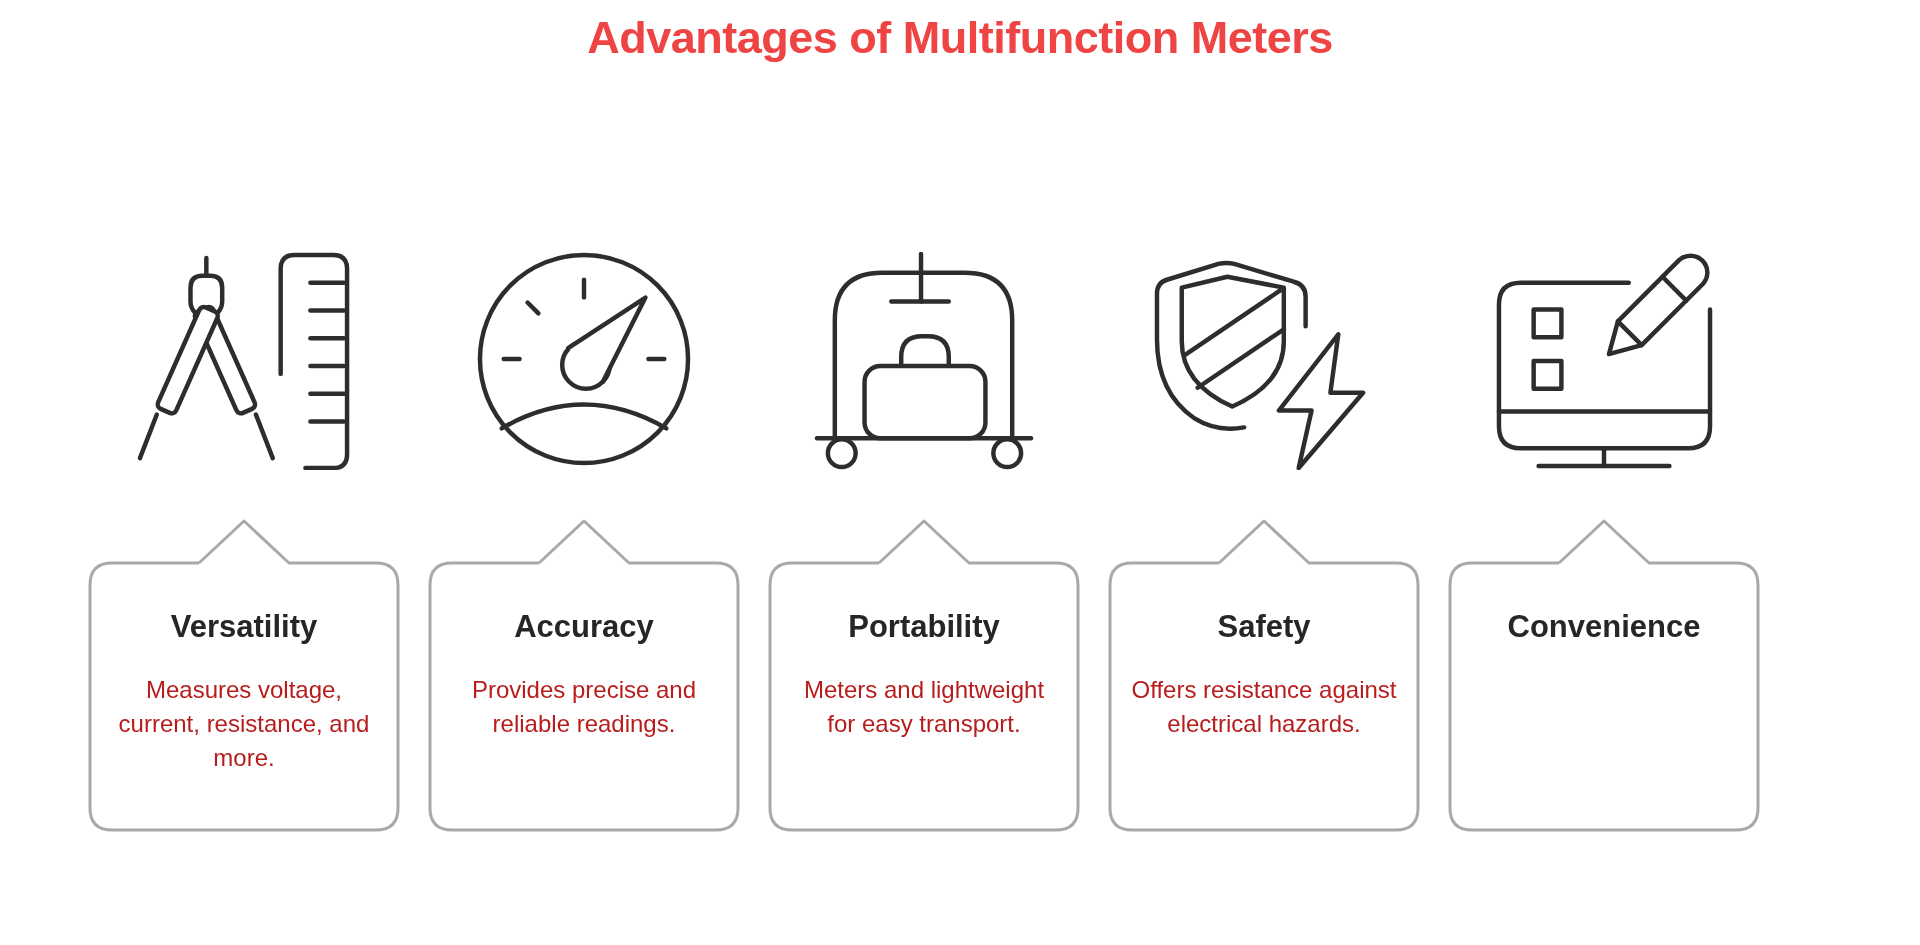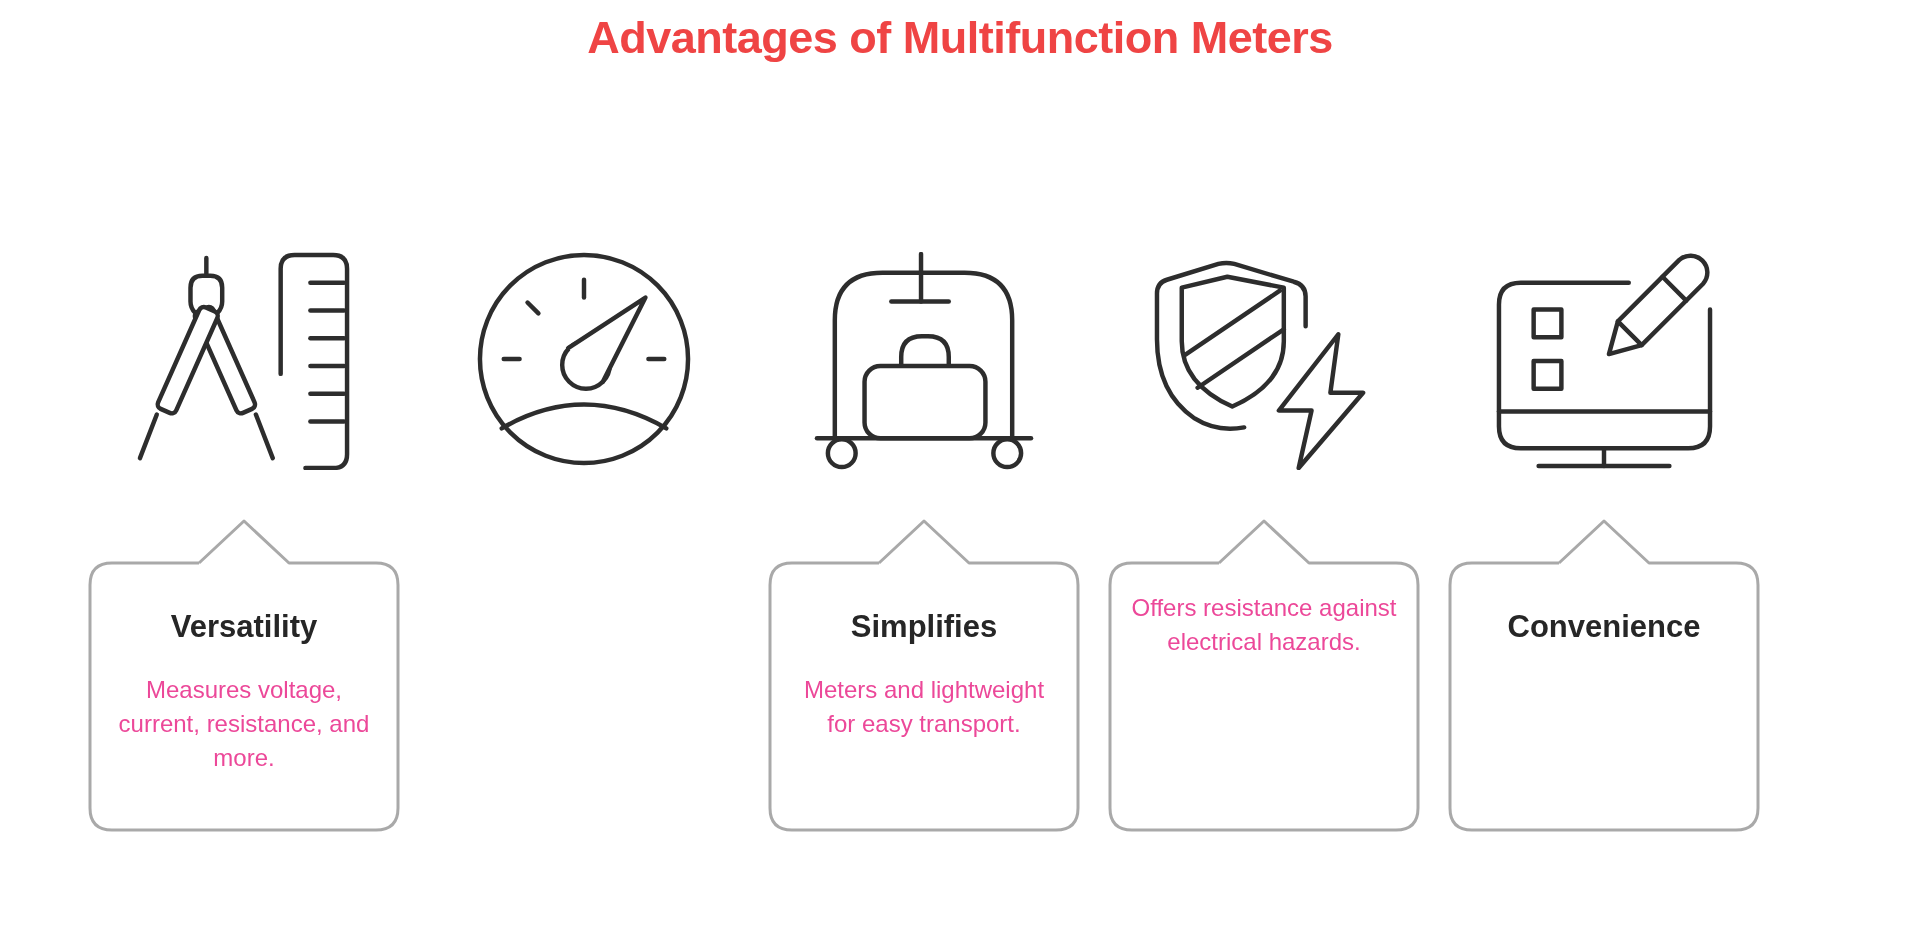--- a/index.html
+++ b/index.html
@@ -52,21 +52,21 @@
     margin-top: 46px;
     font-size: 31px;
     font-weight: 700;
     color: #262626;
   }
   .card-desc {
     margin: 28px auto 0;
     max-width: 268px;
     font-size: 24px;
     line-height: 34px;
-    color: #ec4899;
+    color: #b91c1c;
   }
 
   .ink { stroke: #2d2d2d; stroke-width: 4.5; fill: none; stroke-linecap: round; stroke-linejoin: round; }
   .ink-fill { stroke: #2d2d2d; stroke-width: 4.5; fill: #ffffff; stroke-linecap: round; stroke-linejoin: round; }
 </style>
 </head>
 <body>
 
 <div class="stage">
 
@@ -109,61 +109,71 @@
           <circle class="ink" cx="110" cy="108" r="105"></circle>
           <path class="ink" d="M 27,178 Q 110,130 193,178"></path>
           <line class="ink" x1="110" y1="28" x2="110" y2="46"></line>
           <line class="ink" x1="53" y1="51" x2="64" y2="62"></line>
           <line class="ink" x1="29" y1="108" x2="45" y2="108"></line>
           <line class="ink" x1="175" y1="108" x2="191" y2="108"></line>
           <circle class="ink" cx="112" cy="114" r="24"></circle>
           <path class="ink-fill" d="M 94,97 L 172,46 L 129,131"></path>
         </svg>
       </div>
+      <div class="card">
+        <svg class="bubble" viewBox="0 0 312 315">
+          <path d="M 111,46 L 156,4 L 201,46 H 288 Q 310,46 310,68 V 291 Q 310,313 288,313 H 24 Q 2,313 2,291 V 68 Q 2,46 24,46 H 111" fill="#ffffff" stroke="#a9a9a9" stroke-width="3" stroke-linejoin="round"></path>
+        </svg>
+        <div class="card-content">
+          <div class="card-title">Accuracy</div>
+          <p class="card-desc">Provides precise and reliable readings.</p>
+        </div>
+      </div>
     </div>
 
     <div class="column">
       <div class="icon-wrap">
         <svg viewBox="0 0 220 220">
           <path class="ink" d="M 20,188 V 69 Q 20,21 68,21 H 151 Q 199,21 199,69 V 188"></path>
           <line class="ink" x1="107" y1="2" x2="107" y2="50"></line>
           <line class="ink" x1="77" y1="50" x2="135" y2="50"></line>
           <path class="ink" d="M 87,113 V 106 Q 87,85 108,85 H 114 Q 135,85 135,106 V 113"></path>
           <rect class="ink-fill" x="50" y="115" width="122" height="73" rx="16"></rect>
           <line class="ink" x1="2" y1="188" x2="218" y2="188"></line>
           <circle class="ink" cx="27" cy="203" r="14"></circle>
           <circle class="ink" cx="194" cy="203" r="14"></circle>
         </svg>
       </div>
       <div class="card">
         <svg class="bubble" viewBox="0 0 312 315">
           <path d="M 111,46 L 156,4 L 201,46 H 288 Q 310,46 310,68 V 291 Q 310,313 288,313 H 24 Q 2,313 2,291 V 68 Q 2,46 24,46 H 111" fill="#ffffff" stroke="#a9a9a9" stroke-width="3" stroke-linejoin="round"></path>
         </svg>
         <div class="card-content">
-          <div class="card-title">Simplifies</div>
+          <div class="card-title">Portability</div>
           <p class="card-desc">Meters and lightweight for easy transport.</p>
         </div>
       </div>
     </div>
 
     <div class="column">
       <div class="icon-wrap">
         <svg viewBox="0 0 220 220">
           <path class="ink" d="M 152,75 L 152,45 Q 152,33 140,30 L 80,12 Q 72,10 64,12 L 12,28 Q 2,31 2,42 V 88 Q 2,142 40,168 Q 62,182 90,177"></path>
           <path class="ink" d="M 27,90 V 36 L 73,25 L 130,36 V 90 Q 130,133 78,156 Q 27,133 27,90 Z"></path>
           <line class="ink" x1="30" y1="104" x2="126" y2="39"></line>
           <line class="ink" x1="43" y1="137" x2="130" y2="78"></line>
           <path class="ink" d="M 185,83 L 125,160 H 158 L 145,218 L 210,142 H 177 Z"></path>
         </svg>
       </div>
       <div class="card">
         <svg class="bubble" viewBox="0 0 312 315">
           <path d="M 111,46 L 156,4 L 201,46 H 288 Q 310,46 310,68 V 291 Q 310,313 288,313 H 24 Q 2,313 2,291 V 68 Q 2,46 24,46 H 111" fill="#ffffff" stroke="#a9a9a9" stroke-width="3" stroke-linejoin="round"></path>
         </svg>
         <div class="card-content">
+          <div class="card-title">Safety</div>
           <p class="card-desc">Offers resistance against electrical hazards.</p>
         </div>
       </div>
     </div>
 
     <div class="column">
       <div class="icon-wrap">
         <svg viewBox="0 0 220 220">
           <path class="ink" d="M 135,31 H 26 Q 4,31 4,53 V 176 Q 4,198 26,198 H 195 Q 217,198 217,176 V 58"></path>
           <line class="ink" x1="4" y1="161" x2="217" y2="161"></line>

